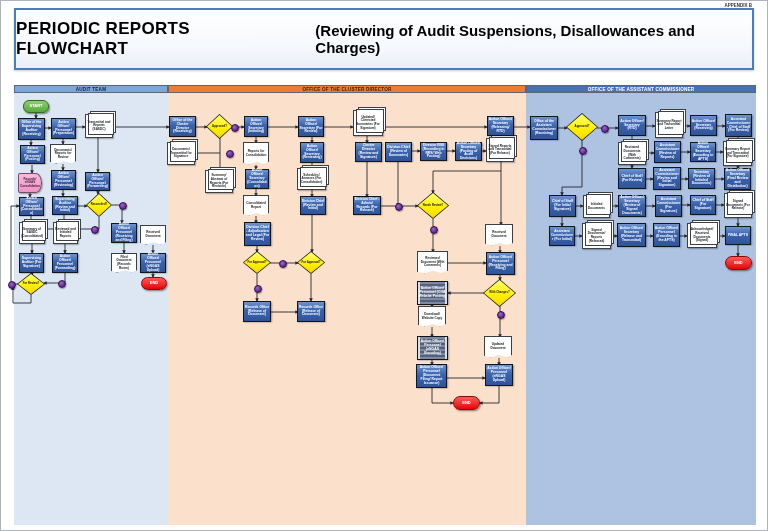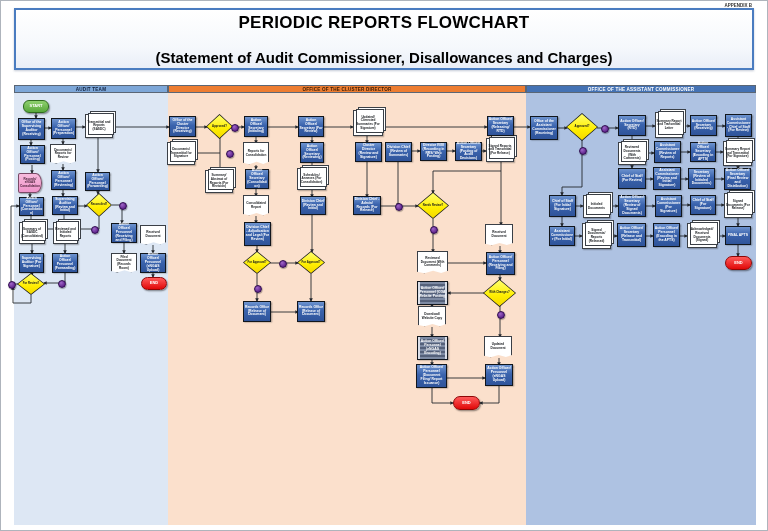--- a/index.html
+++ b/index.html
@@ -5,21 +5,21 @@
   html,body{margin:0;padding:0}
   body{
     width:768px;height:531px;position:relative;overflow:hidden;
     background:#ffffff;font-family:"Liberation Sans",sans-serif;
   }
   .page{position:absolute;inset:0;border:1px solid #aeb4bc;background:#fff}
   .titlebox{
     position:absolute;left:13px;top:7px;width:740px;height:62px;box-sizing:border-box;
     background:linear-gradient(180deg,#ffffff 0%,#f5f8fc 65%,#e9eef7 100%);
     border:2px solid #4a7cc0;box-shadow:0 1px 2px rgba(60,80,120,.3);
-    display:flex;flex-direction:column;align-items:center;justify-content:center;gap:16px;
+    display:flex;align-items:center;justify-content:center;gap:16px;
   }
   .title1{font-size:17px;font-weight:800;color:#000;letter-spacing:.3px}
   .title2{font-size:15px;font-weight:800;color:#000}
   .appendix{position:absolute;right:15px;top:2px;font-size:4.5px;font-weight:700;color:#333}
   .lanes{position:absolute;left:13px;top:84px;height:440px;display:flex}
   .lane{height:100%;display:flex;flex-direction:column;box-sizing:border-box}
   .lane-h{height:8px;display:flex;align-items:center;justify-content:center;
     font-size:4.6px;font-weight:700;letter-spacing:.2px;border:0.5px solid #5a6675;box-sizing:border-box}
   .lane-b{flex:1}
   .lane1{width:154px}
@@ -73,21 +73,21 @@
     background:radial-gradient(circle at 35% 30%,#a066c9,#6a2f96 60%,#4a1570);
     border:0.6px solid #2e0a4e;box-shadow:0.5px 0.8px 1px rgba(0,0,0,.4)}
 </style>
 </head>
 <body>
 
 <div class="page">
   <div class="appendix">APPENDIX B</div>
   <div class="titlebox">
     <div class="title1">PERIODIC REPORTS FLOWCHART</div>
-    <div class="title2">(Statement of Audit Commissioner, Disallowances and Charges)</div>
+    <div class="title2">(Reviewing of Audit Suspensions, Disallowances and Charges)</div>
   </div>
   <div class="lanes">
     <div class="lane lane1">
       <div class="lane-h">AUDIT TEAM</div>
       <div class="lane-b"></div>
     </div>
     <div class="lane lane2">
       <div class="lane-h">OFFICE OF THE CLUSTER DIRECTOR</div>
       <div class="lane-b"></div>
     </div>

